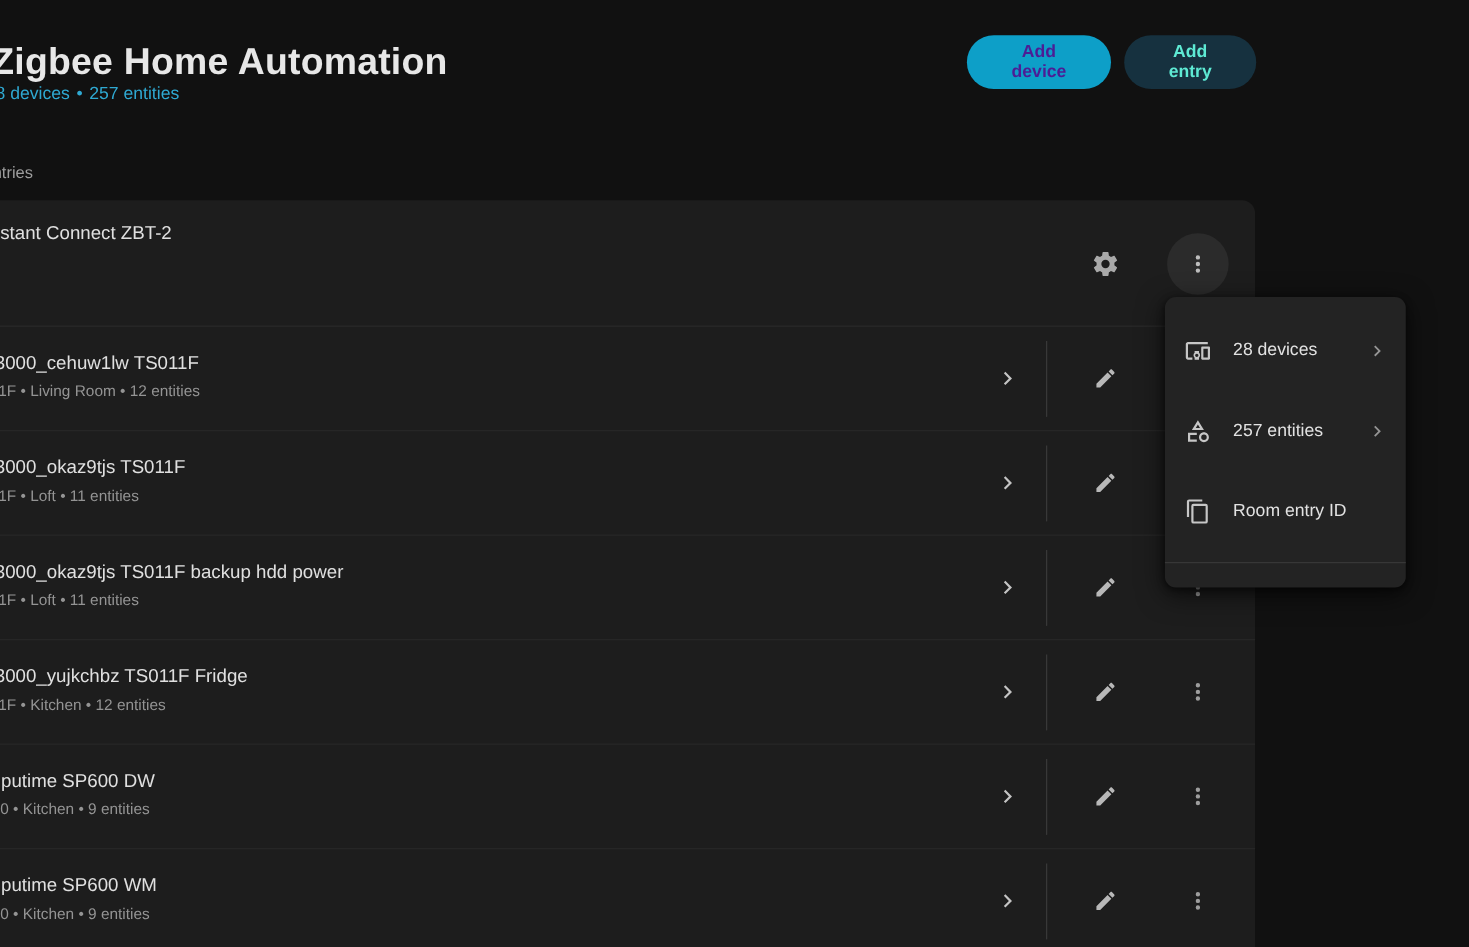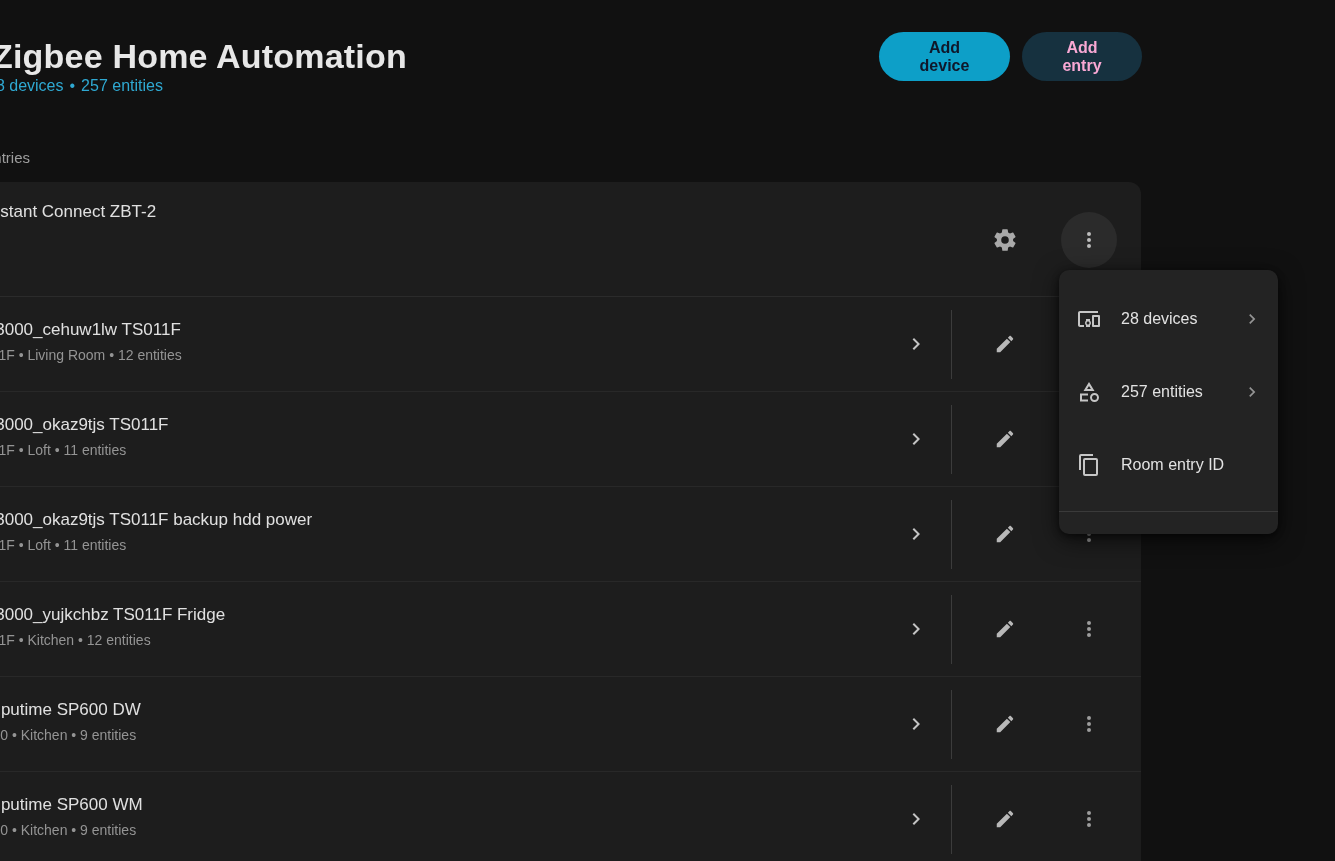--- a/index.html
+++ b/index.html
@@ -21,22 +21,22 @@
     font-size:16px;color:#2fa9d2;
   }
   .page-subtitle .sep{margin:0 6px;}
   .page-subtitle a{color:#2fa9d2;text-decoration:none;cursor:pointer;}
 
   .btn{
     position:absolute;top:32px;height:49px;border:none;border-radius:25px;
     font-family:inherit;font-size:16px;font-weight:700;cursor:pointer;
     display:flex;align-items:center;justify-content:center;padding:0 24px;
   }
-  .btn-primary{left:879px;width:131px;background:#0d9fc8;color:#0f172a;}
-  .btn-secondary{left:1022px;width:120px;background:#16313f;color:#f9a8d4;}
+  .btn-primary{left:879px;width:131px;background:#0d9fc8;color:#4c1d95;}
+  .btn-secondary{left:1022px;width:120px;background:#16313f;color:#5eead4;}
 
   .section-heading{
     position:absolute;right:1325px;top:149px;white-space:nowrap;
     font-size:15px;color:#9e9e9e;
   }
 
   
   .card-bg{
     position:absolute;left:-200px;top:182px;width:1341px;height:700px;
     background:#1d1d1d;border-radius:12px;

